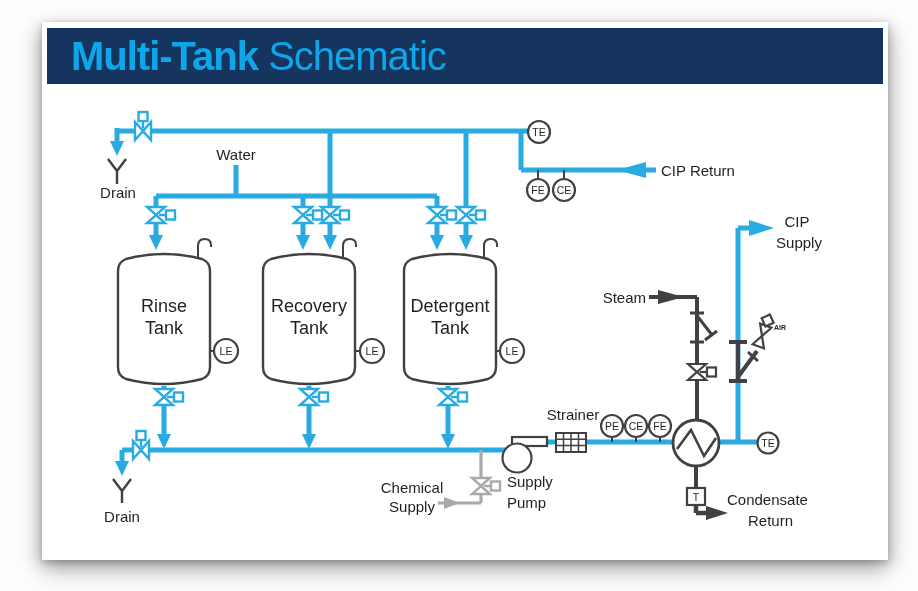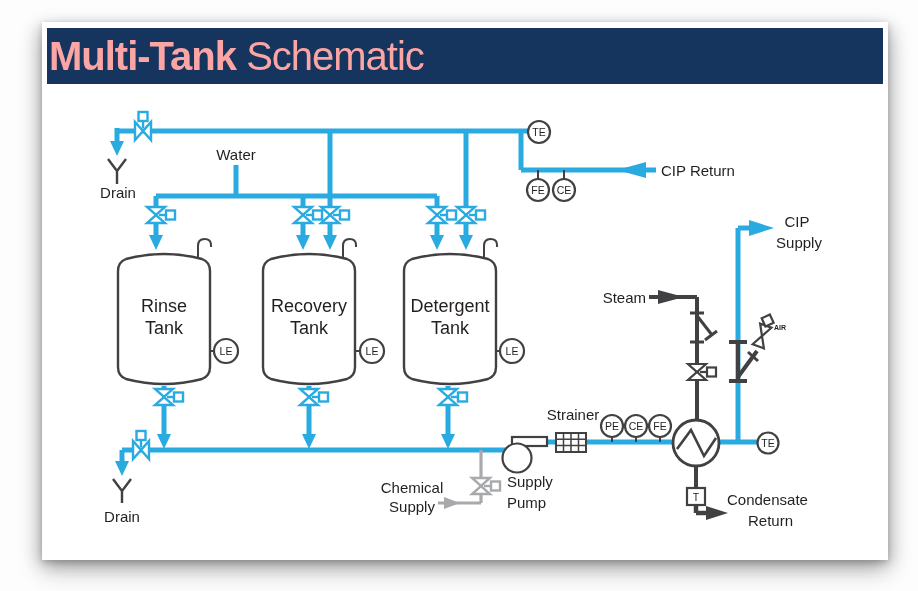--- a/index.html
+++ b/index.html
@@ -11,21 +11,21 @@
   .card{
     position:absolute;left:42px;top:22px;width:846px;height:538px;
     background:#ffffff;
     box-shadow:0 10px 22px rgba(0,0,0,.28), 0 2px 6px rgba(0,0,0,.18), -6px 4px 14px rgba(0,0,0,.10), 6px 4px 14px rgba(0,0,0,.10);
   }
   .hdr{
     position:absolute;left:5px;top:6px;right:5px;height:56px;
     background:#16355E;display:flex;align-items:center;
   }
   .hdr .title{
-    color:#fca5a5;font-size:40px;letter-spacing:-1px;padding-left:2px;white-space:pre;
+    color:#0ea5e9;font-size:40px;letter-spacing:-1px;padding-left:24px;white-space:pre;
   }
   .hdr .t-bold{font-weight:bold;}
   .hdr .t-reg{font-weight:normal;}
   svg.schem{position:absolute;left:0;top:62px;width:846px;height:476px;}
 
   
   .pb{stroke:#29ABE2;stroke-width:5;fill:none;}
   .gy{stroke:#A7A9AC;stroke-width:3.2;fill:none;}        
   .bk{stroke:#414042;stroke-width:4;fill:none;}          
   .bk2{stroke:#414042;stroke-width:3;fill:none;}

